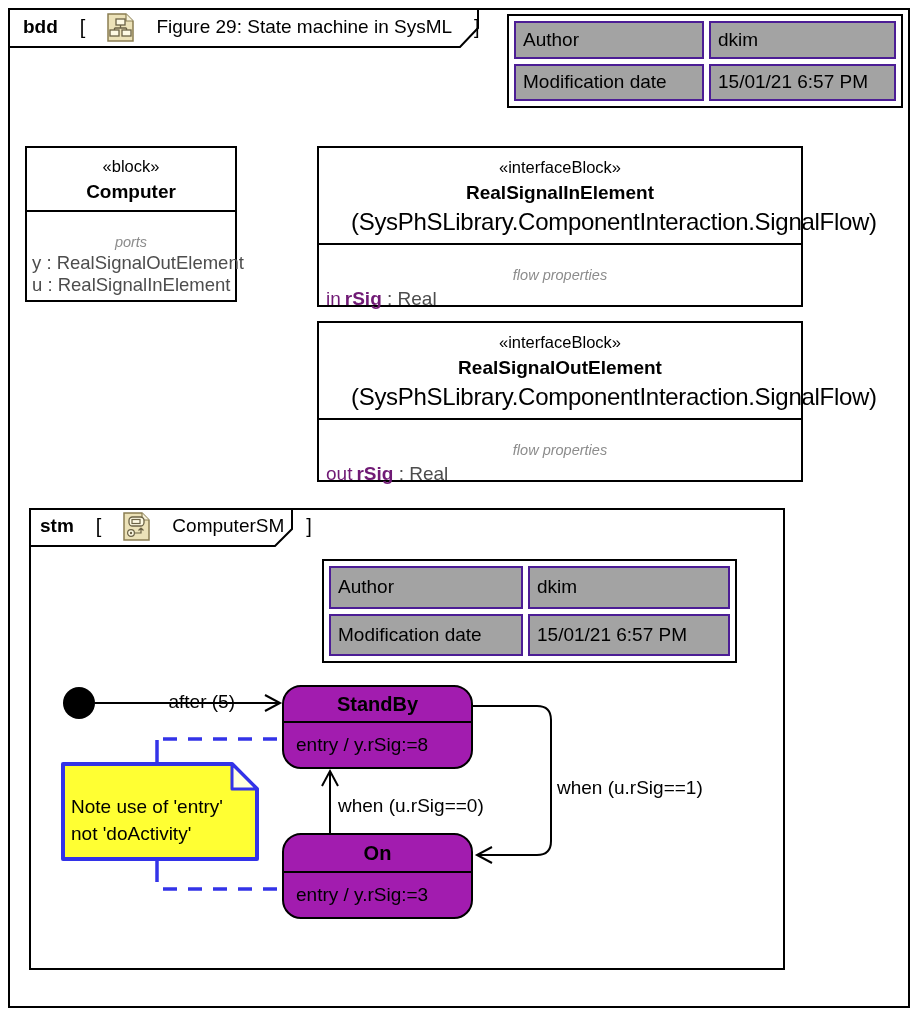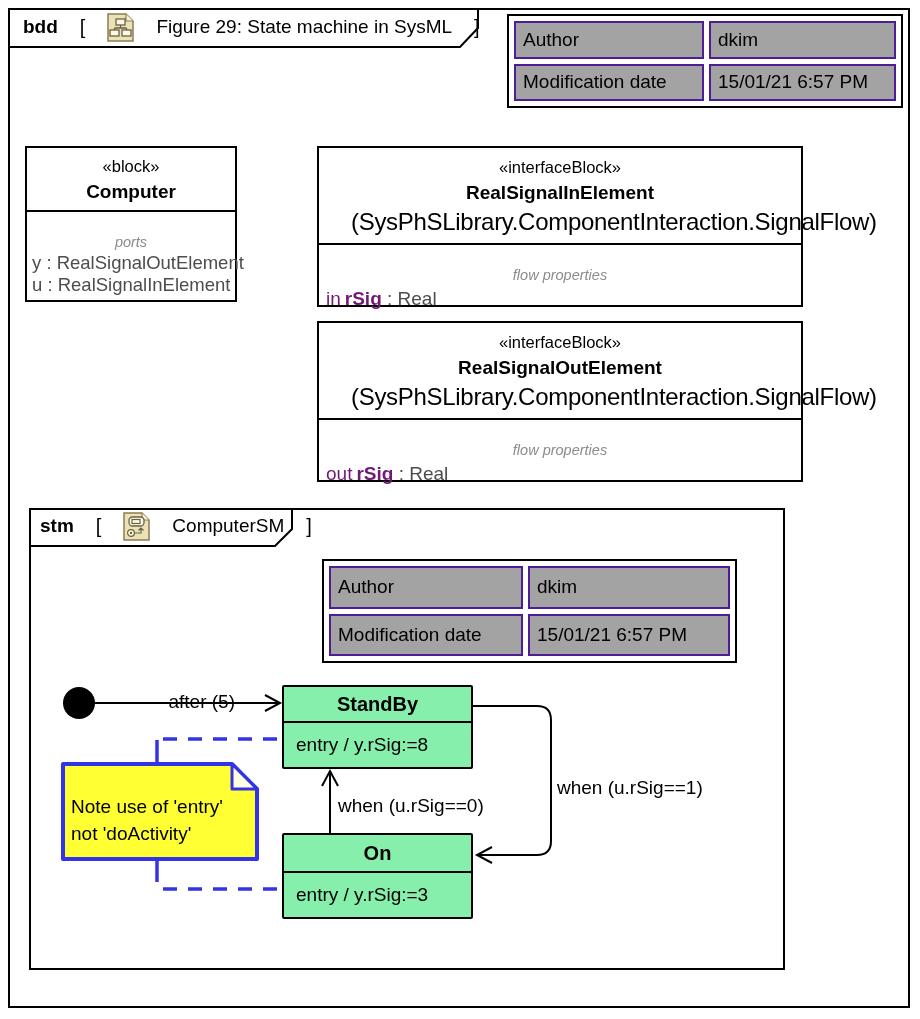--- a/index.html
+++ b/index.html
@@ -21,21 +21,21 @@
   .portline{font-size:18.5px;color:#4D4D4D;padding-left:5px;line-height:22px;white-space:nowrap;}
   .flowline{font-size:19px;padding-left:7px;line-height:28px;white-space:nowrap;color:#4D4D4D;}
   .dir{color:#701a75;margin-right:4px;}
   .fname{font-weight:bold;color:#701a75;}
   
   .itable{position:absolute;background:#fff;border:2px solid #000;box-sizing:border-box;
           display:grid;gap:5px;padding:5px;z-index:3;}
   .cell{border:2px solid #4c1d95;display:flex;align-items:center;padding-left:7px;font-size:19px;
         background:#a3a3a3;box-sizing:border-box;white-space:nowrap;}
   
-  .state{position:absolute;background:#86efac;border:2.5px solid #000;border-radius:2px;
+  .state{position:absolute;background:#a21caf;border:2.5px solid #000;border-radius:19px;
          box-sizing:border-box;z-index:3;}
   .sname{font-weight:bold;font-size:20px;text-align:center;border-bottom:2.5px solid #000;}
   .sentry{font-size:19px;padding-left:12px;white-space:nowrap;}
   .lbl{position:absolute;font-size:19px;z-index:4;white-space:nowrap;}
   .notetext{position:absolute;font-size:19px;line-height:27px;z-index:4;white-space:nowrap;}
 </style>
 </head>
 <body>
 
 <div class="frame" style="left:8px;top:8px;width:902px;height:1000px;"></div>

